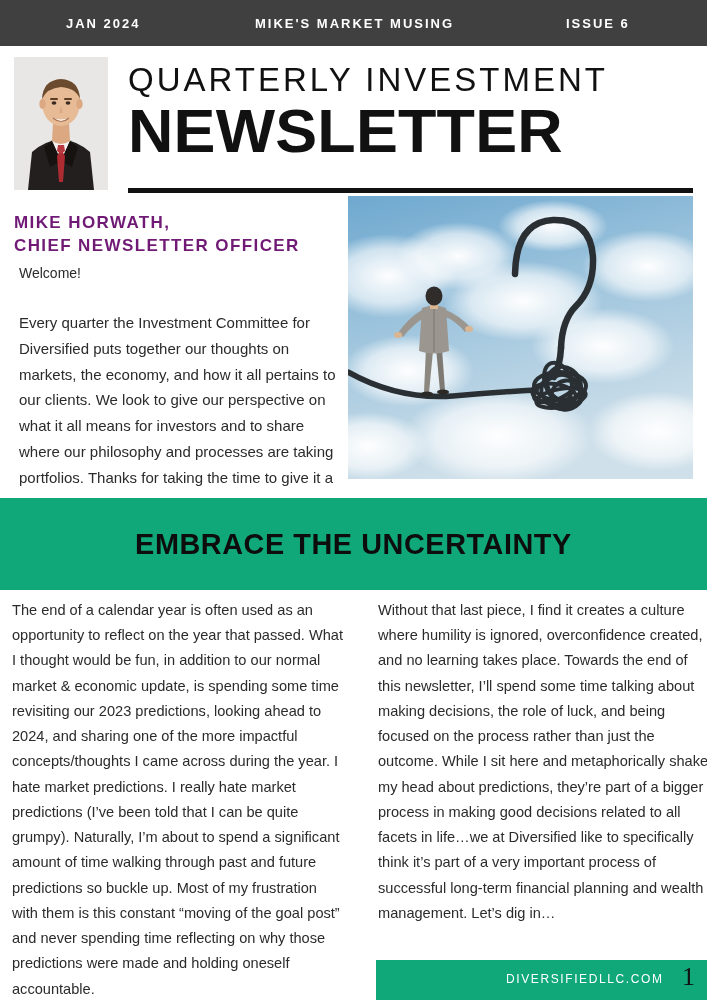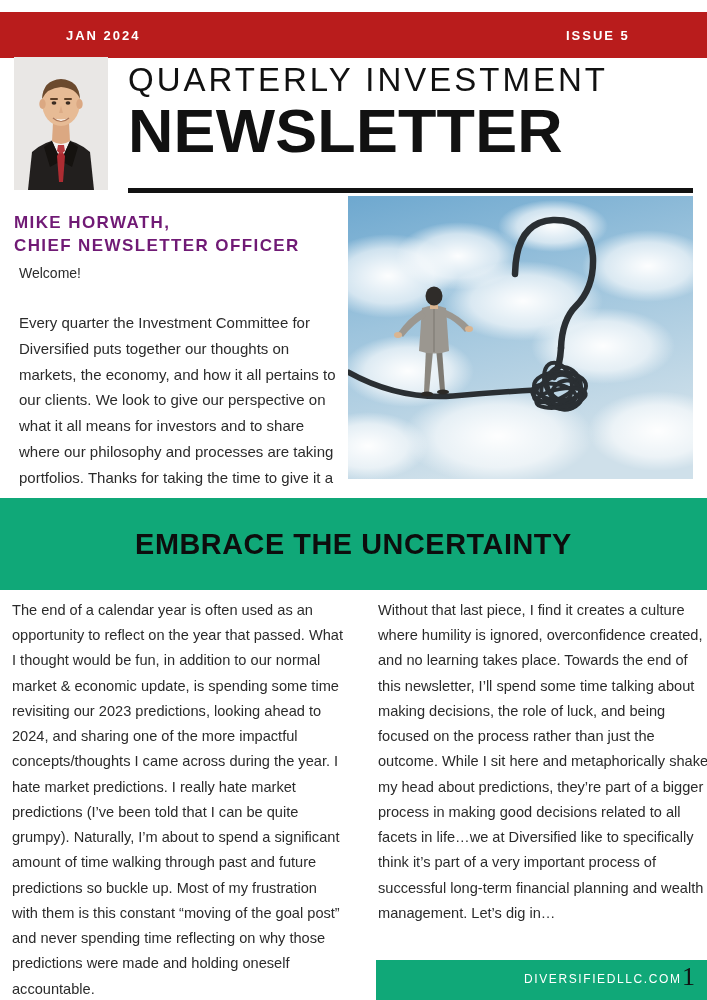--- a/index.html
+++ b/index.html
@@ -6,22 +6,22 @@
   html, body {
     width:707px; height:1000px;
     background:#ffffff;
     font-family:"Liberation Sans", sans-serif;
     overflow:hidden;
   }
   .page { position:relative; width:707px; height:1000px; background:#fff; }
 
   
   .topbar {
-    position:absolute; left:0; top:12px; width:707px; height:46px;
-    background:#b91c1c;
+    position:absolute; left:0; top:0; width:707px; height:46px;
+    background:#404040;
     display:flex; align-items:center;padding-left:39px;
   }
   .topbar .tb-left   { position:absolute; left:66px;  }
   .topbar .tb-center { position:absolute; left:255px; }
   .topbar .tb-right  { position:absolute; left:566px; }
   .topbar span {
     color:#ffffff; font-weight:bold; font-size:13px;
     letter-spacing:2.0px;
   }
 
@@ -88,36 +88,37 @@
   }
   .col-left  { left:12px;  }
   .col-right { left:378px; }
 
   
   .footer-bar {
     position:absolute; left:376px; top:960px; width:331px; height:40px;
     background:#10a878;
   }
   .footer-site {
-    position:absolute; left:524px; top:972px;
+    position:absolute; left:506px; top:972px;
     font-size:12px; letter-spacing:1.6px; color:#ffffff;
   }
   .footer-page {
     position:absolute; left:682px; top:962px;
     font-size:26px; color:#111111; font-family:"Liberation Serif", serif;
   }
 </style>
 </head>
 <body>
 
 <div class="page">
 
   <div class="topbar">
     <span class="tb-left">JAN 2024</span>
-    <span class="tb-right">ISSUE 5</span>
+    <span class="tb-center">MIKE'S MARKET MUSING</span>
+    <span class="tb-right">ISSUE 6</span>
   </div>
 
   <div class="photo">
     <svg viewBox="0 0 94 133" xmlns="http://www.w3.org/2000/svg">
       <rect x="0" y="0" width="94" height="133" fill="#e9e7e5"></rect>
 
       <path d="M14 133 L18 95 Q30 84 47 82 Q64 84 76 95 L80 133 Z" fill="#221f1e"></path>
 
       <path d="M38 84 L47 104 L56 84 Q52 81 47 81 Q42 81 38 84 Z" fill="#f3f1ef"></path>
 

